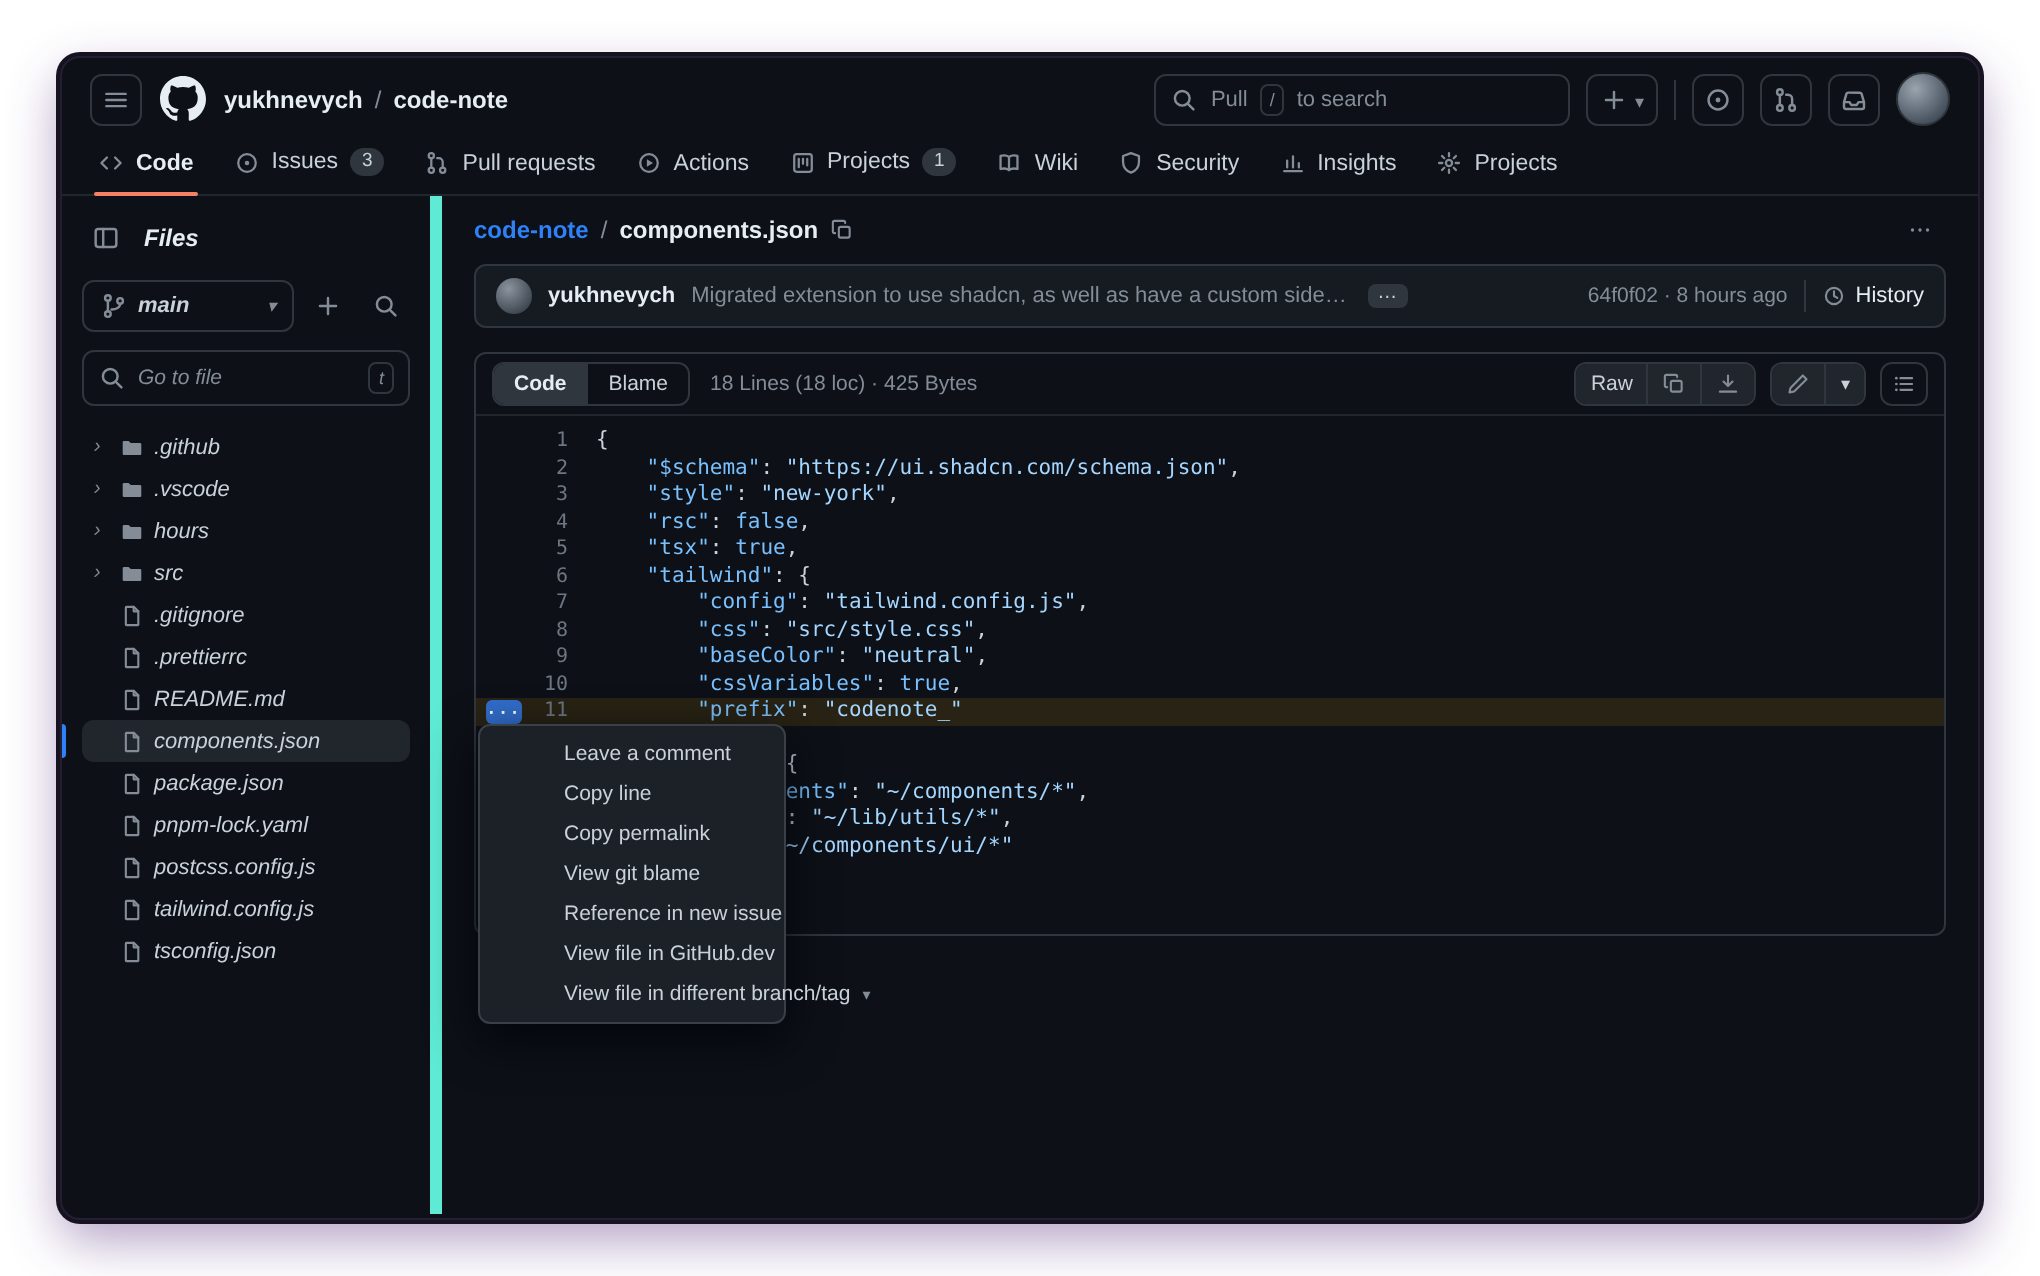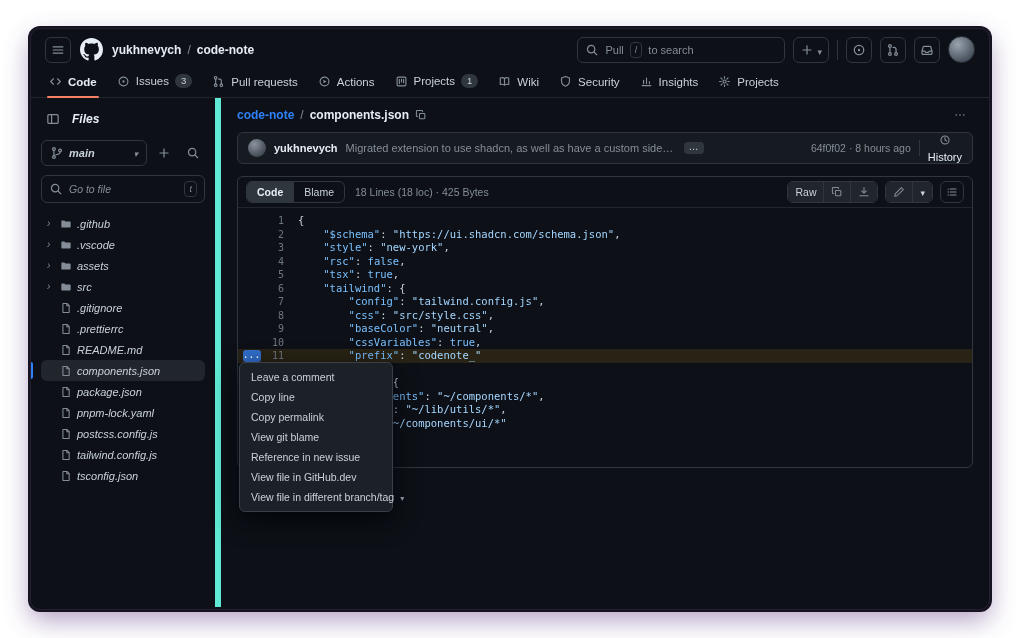--- a/index.html
+++ b/index.html
@@ -77,21 +77,21 @@
     border-radius:6px;padding:0 10px;font-size:11px;margin-top:4px;box-sizing:border-box;}
   .commit .cavatar{width:18px;height:18px;border-radius:50%;flex:none;
     background:radial-gradient(circle at 35% 30%,#8b949e,#444c56 70%,#30363d);}
   .commit .author{color:#e6edf3;font-weight:700;}
   .commit .msg{color:#848d97;white-space:nowrap;overflow:hidden;text-overflow:ellipsis;max-width:330px;}
   .commit .more{background:#30363d;border-radius:4px;padding:0 5px;height:12px;line-height:10px;font-size:10px;
     color:#c9d1d9;cursor:pointer;flex:none;}
   .commit .more::before{content:"…";}
   .commit .meta{margin-left:auto;color:#848d97;font-size:10.5px;white-space:nowrap;}
   .commit .hdiv{width:1px;height:16px;background:#30363d;}
-  .commit .hist{display:flex;align-items:center;gap:5px;color:#e6edf3;font-size:11px;cursor:pointer;white-space:nowrap;flex-direction:column;}
+  .commit .hist{display:flex;align-items:center;gap:5px;color:#e6edf3;font-size:11px;cursor:pointer;white-space:nowrap;}
   .commit .hist .ic{color:#848d97;}
   .commit .hist .ic svg{width:12px;height:12px;}
   
   .panel{margin-top:12px;border:1px solid #30363d;border-radius:6px;overflow:hidden;}
   .ptoolbar{display:flex;align-items:center;gap:10px;height:31px;padding:0 8px;border-bottom:1px solid #21262d;box-sizing:border-box;}
   .seg{display:flex;border:1px solid #30363d;border-radius:6px;overflow:hidden;height:22px;box-sizing:border-box;}
   .sbtn{padding:0 10px;font-size:10.5px;line-height:20px;color:#c9d1d9;cursor:pointer;}
   .sbtn.active{background:#30363d;color:#e6edf3;font-weight:700;}
   .pmeta{color:#848d97;font-size:10.5px;}
   .pright{margin-left:auto;display:flex;align-items:center;gap:7px;}
@@ -112,21 +112,21 @@
   .tk-pl{color:#c9d1d9;}
   .tk-key{color:#79c0ff;}
   .tk-str{color:#a5d6ff;}
   .tk-bool{color:#79c0ff;}
   .gutterbtn{position:absolute;left:5px;top:0.5px;height:12px;width:18px;background:#316dca;border-radius:3px;
     color:#fff;text-align:center;cursor:pointer;}
   .gutterbtn::before{content:"···";font-size:8px;line-height:11px;letter-spacing:1px;font-weight:700;}
   
   .ctxmenu{position:absolute;left:18px;top:264px;width:152px;background:#1c2128;border:1px solid #3a4048;
     border-radius:6px;padding:4px 0;box-shadow:0 8px 24px rgba(1,4,9,.85);z-index:9;}
-  .mitem{padding:4px 11px;font-size:10.5px;color:#c9d1d9;display:flex;align-items:center;cursor:pointer;white-space:nowrap;}
+  .mitem{padding:4px 11px;font-size:10.5px;color:#c9d1d9;display:flex;align-items:center;cursor:pointer;white-space:nowrap;margin-left:31px;}
   .mitem .mcaret{margin-left:6px;color:#848d97;}
   .mitem .mcaret::before{content:"▾";font-size:8px;}
 </style>
 </head>
 <body>
 
 <div class="window">
 
   <div class="topbar">
     <div class="icon-btn">
@@ -354,21 +354,21 @@
             </span>
             <span>.vscode</span>
           </div>
           <div class="trow folder">
             <span class="chev"></span>
             <span class="ic">
               <svg viewBox="0 0 16 16" fill="none" stroke="currentColor" stroke-width="1.4" stroke-linecap="round" stroke-linejoin="round">
                 <path fill="currentColor" stroke="none" d="M1.8 4.2c0-.5.4-.9.9-.9h3l1.5 1.4h6.1c.5 0 .9.4.9.9v6.2c0 .5-.4.9-.9.9H2.7a.9.9 0 0 1-.9-.9z"></path>
               </svg>
             </span>
-            <span>assets</span>
+            <span>hours</span>
           </div>
           <div class="trow folder">
             <span class="chev"></span>
             <span class="ic">
               <svg viewBox="0 0 16 16" fill="none" stroke="currentColor" stroke-width="1.4" stroke-linecap="round" stroke-linejoin="round">
                 <path fill="currentColor" stroke="none" d="M1.8 4.2c0-.5.4-.9.9-.9h3l1.5 1.4h6.1c.5 0 .9.4.9.9v6.2c0 .5-.4.9-.9.9H2.7a.9.9 0 0 1-.9-.9z"></path>
               </svg>
             </span>
             <span>src</span>
           </div>

